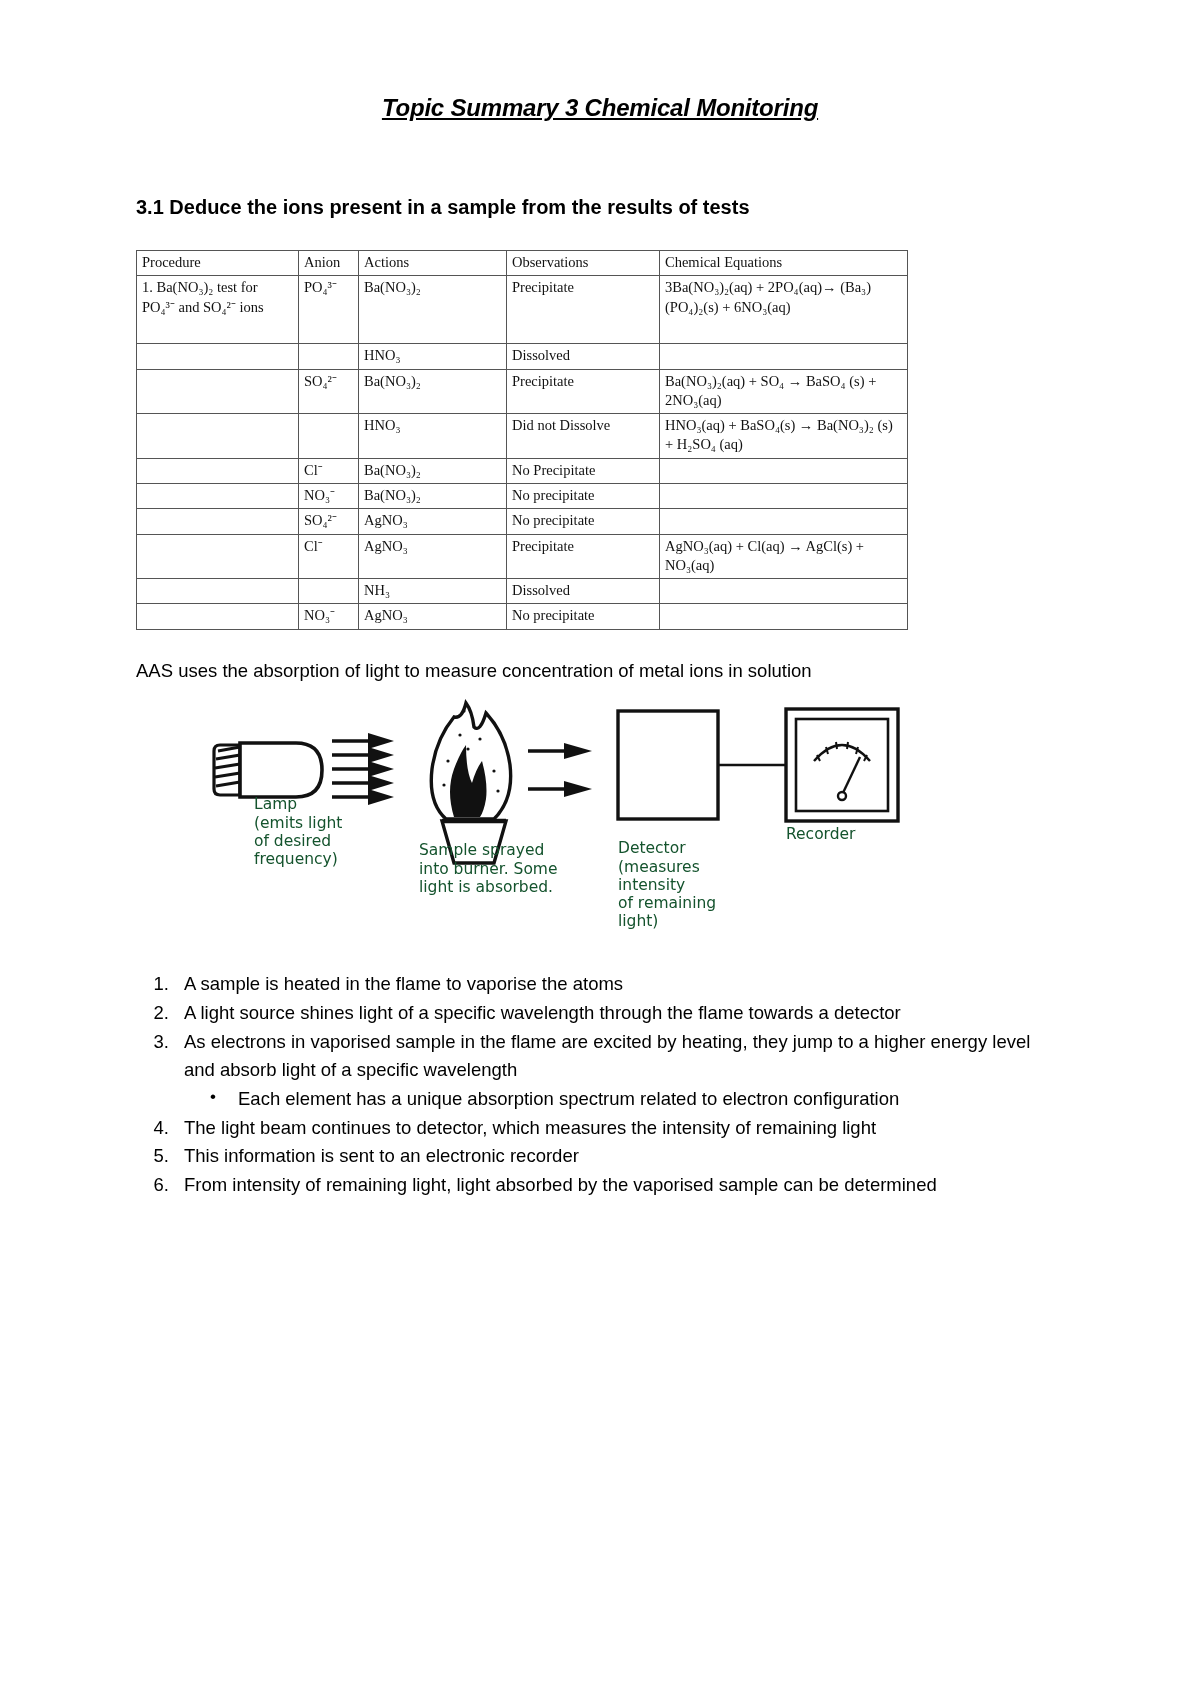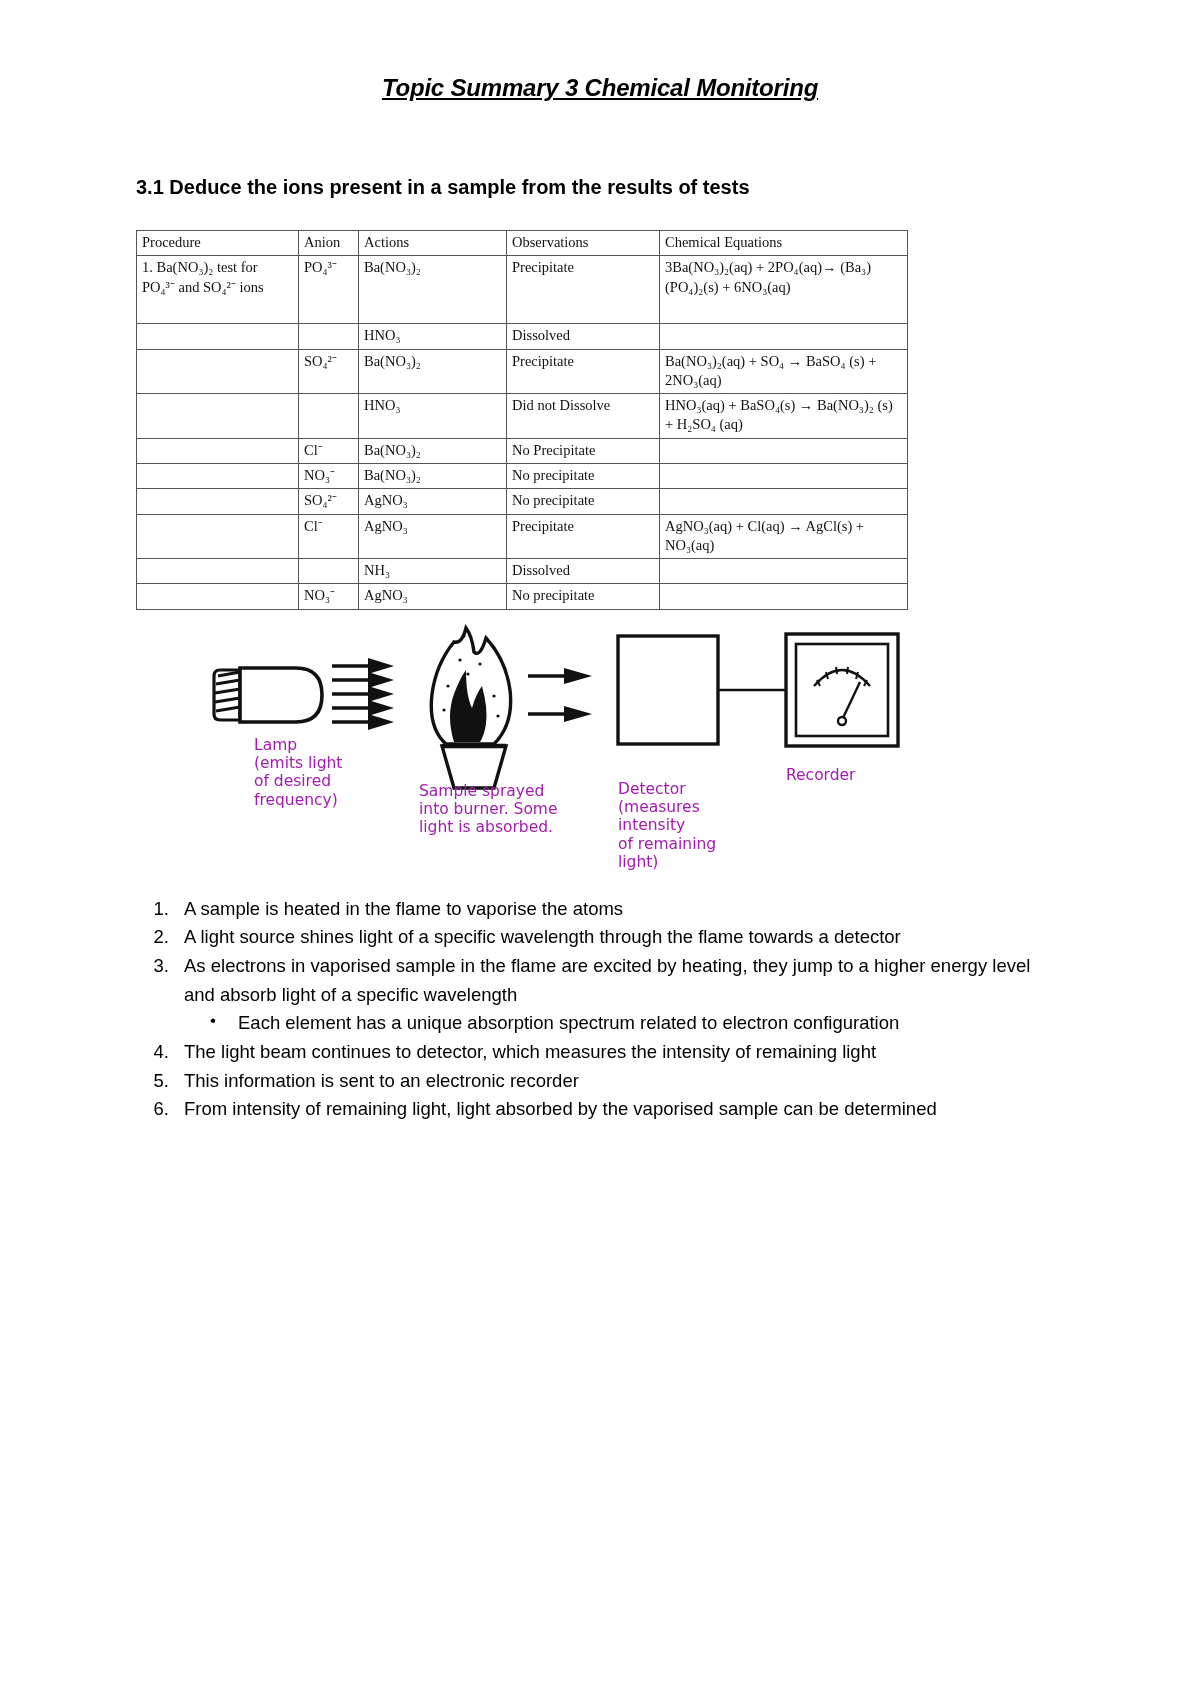--- a/index.html
+++ b/index.html
@@ -28,21 +28,21 @@
   }
 
   
   .doc-title {
     text-align: center;
     font-weight: bold;
     font-style: italic;
     text-decoration: underline;
     font-size: 24px;
     letter-spacing: -0.2px;
-    margin-top: 74px;
+    margin-top: 94px;
     margin-bottom: 0;
     font-family: "Liberation Sans", sans-serif;
   }
 
   
   .section-head {
     font-weight: bold;
     font-size: 20px;
     line-height: 1.55;
     margin: 0;
@@ -94,23 +94,22 @@
     width: 928px;
     height: 255px;
     margin-top: 14px;
   }
   .diagram-svg { position: absolute; left: 0; top: 0; }
   .dlabel {
     position: absolute;
     font-family: "DejaVu Sans", sans-serif;
     font-size: 15.5px;
     line-height: 1.18;
-    color: #a21caf;
+    color: #14532d;
     white-space: pre;
-    margin-top: 16px;
   }
   #label-lamp     { left: 118px; top: 96px; }
   #label-sample   { left: 283px; top: 142px; }
   #label-detector { left: 482px; top: 140px; }
   #label-recorder { left: 650px; top: 126px; }
 
   
   ol.steps {
     font-size: 18.5px;
     line-height: 1.55;
@@ -233,20 +232,21 @@
           <td></td>
           <td class="b">NO₃⁻</td>
           <td class="b">AgNO₃</td>
           <td class="b">No precipitate</td>
           <td></td>
         </tr>
       </tbody>
     </table>
 
 
+    <p class="body-para" id="aas-intro">AAS uses the absorption of light to measure concentration of metal ions in solution</p>
 
     <div class="diagram-wrap">
       <svg class="diagram-svg" width="820" height="255" viewBox="0 0 820 255">
         <g fill="none" stroke="#111" stroke-width="3.2">
 
           <g>
             <path d="M78 52 L78 90 Q78 96 84 96 L104 96 L104 46 L84 46 Q78 46 78 52 Z" fill="#fff"></path>
             <path d="M82 52 L104 48" stroke-width="3"></path>
             <path d="M80 60 L104 56" stroke-width="3"></path>
             <path d="M79 69 L104 65" stroke-width="3"></path>

